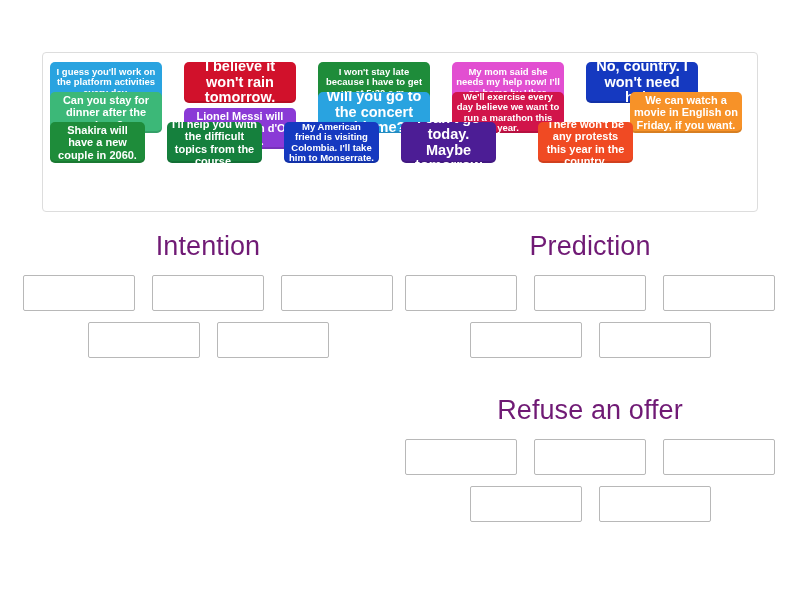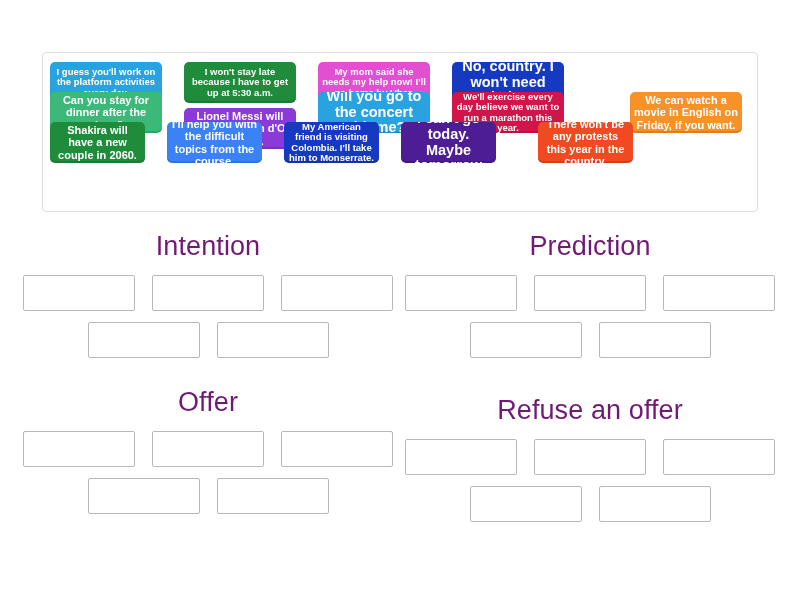--- a/index.html
+++ b/index.html
@@ -106,20 +106,23 @@
 </head>
 <body>
 
 <div id="app">
 
   <div id="tile-bank">
       <div class="bank-row">
         <div class="tile fs-sm" style="background: rgb(41, 163, 224);">
           <span>I guess you'll work on the platform activities every day.</span>
         </div>
+        <div class="tile fs-lg" style="background: rgb(209, 17, 43);">
+          <span>I believe it won't rain tomorrow.</span>
+        </div>
         <div class="tile fs-sm" style="background: rgb(30, 140, 58);">
           <span>I won't stay late because I have to get up at 5:30 a.m.</span>
         </div>
         <div class="tile fs-sm" style="background: rgb(226, 79, 209);">
           <span>My mom said she needs my help now! I'll go home by Uber.</span>
         </div>
         <div class="tile fs-lg" style="background: rgb(21, 57, 192);">
           <span>No, country. I won't need help.</span>
         </div>
       </div>
@@ -137,21 +140,21 @@
           <span>We'll exercise every day believe we want to run a marathon this year.</span>
         </div>
         <div class="tile fs-md" style="background: rgb(247, 146, 40); margin-left: 44px;">
           <span>We can watch a movie in English on Friday, if you want.</span>
         </div>
       </div>
       <div class="bank-row">
         <div class="tile fs-md" style="background: rgb(30, 140, 58);">
           <span>Shakira will have a new couple in 2060.</span>
         </div>
-        <div class="tile fs-md" style="background: #3b82f6;">
+        <div class="tile fs-md" style="background: #15803d;">
           <span>I'll help you with the difficult topics from the course.</span>
         </div>
         <div class="tile fs-sm" style="background: rgb(21, 57, 192);">
           <span>My American friend is visiting Colombia. I'll take him to Monserrate.</span>
         </div>
         <div class="tile fs-lg" style="background: #4c1d95;">
           <span>I can't go today. Maybe tomorrow</span>
         </div>
         <div class="tile fs-md" style="background: rgb(240, 74, 35); margin-left: 20px;">
           <span>There won't be any protests this year in the country.</span>
@@ -181,32 +184,20 @@
         <div class="slot w1"></div>
         <div class="slot w1"></div>
         <div class="slot w1"></div>
       </div>
     <div class="slot-row">
         <div class="slot w1"></div>
         <div class="slot w1"></div>
       </div>
   </div>
 
-  <div class="category" id="cat-2">
-    <div class="cat-title">Offer</div>
-    <div class="slot-row">
-        <div class="slot w1"></div>
-        <div class="slot w1"></div>
-        <div class="slot w1"></div>
-      </div>
-    <div class="slot-row">
-        <div class="slot w1"></div>
-        <div class="slot w1"></div>
-      </div>
-  </div>
 
   <div class="category" id="cat-3">
     <div class="cat-title">Refuse an offer</div>
     <div class="slot-row">
         <div class="slot w1"></div>
         <div class="slot w1"></div>
         <div class="slot w1"></div>
       </div>
     <div class="slot-row">
         <div class="slot w1"></div>

